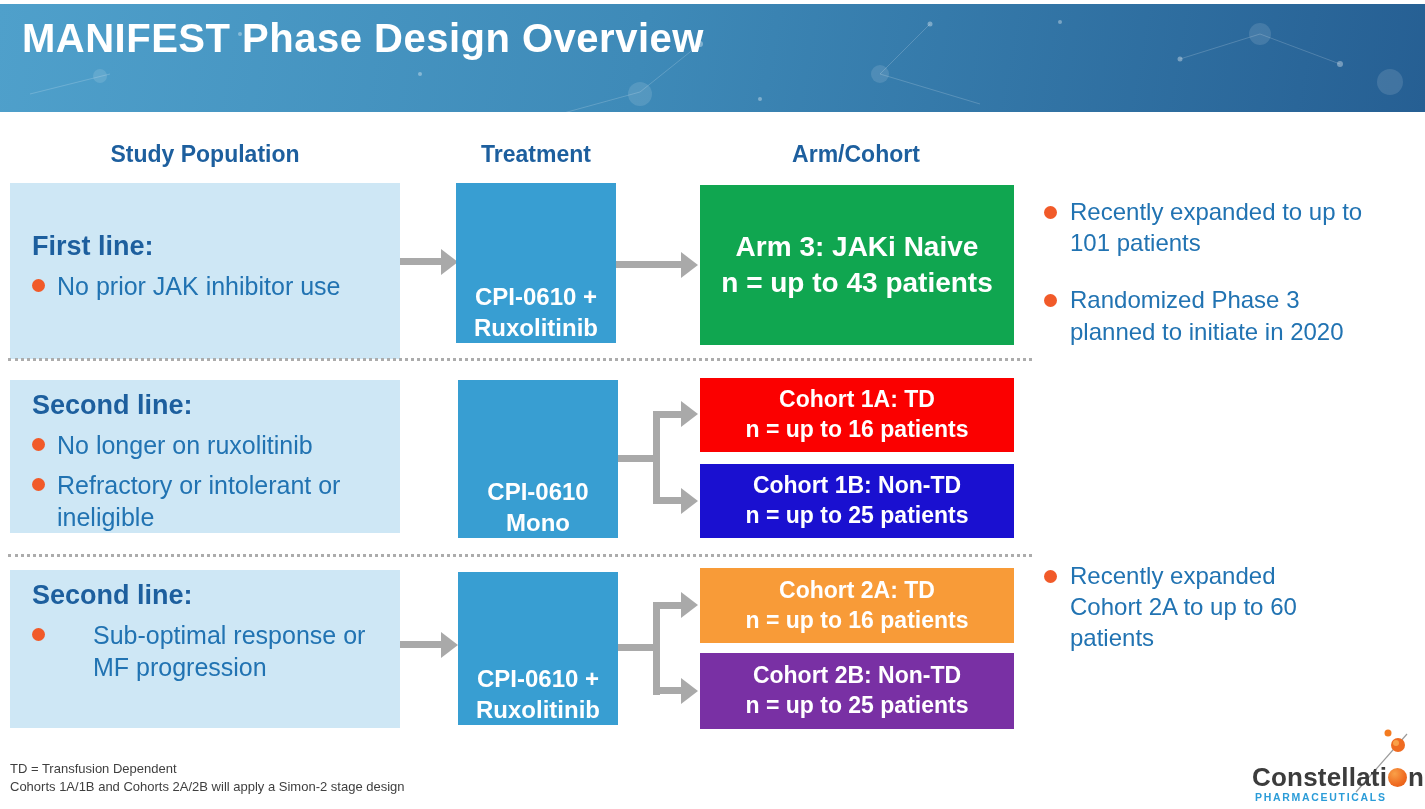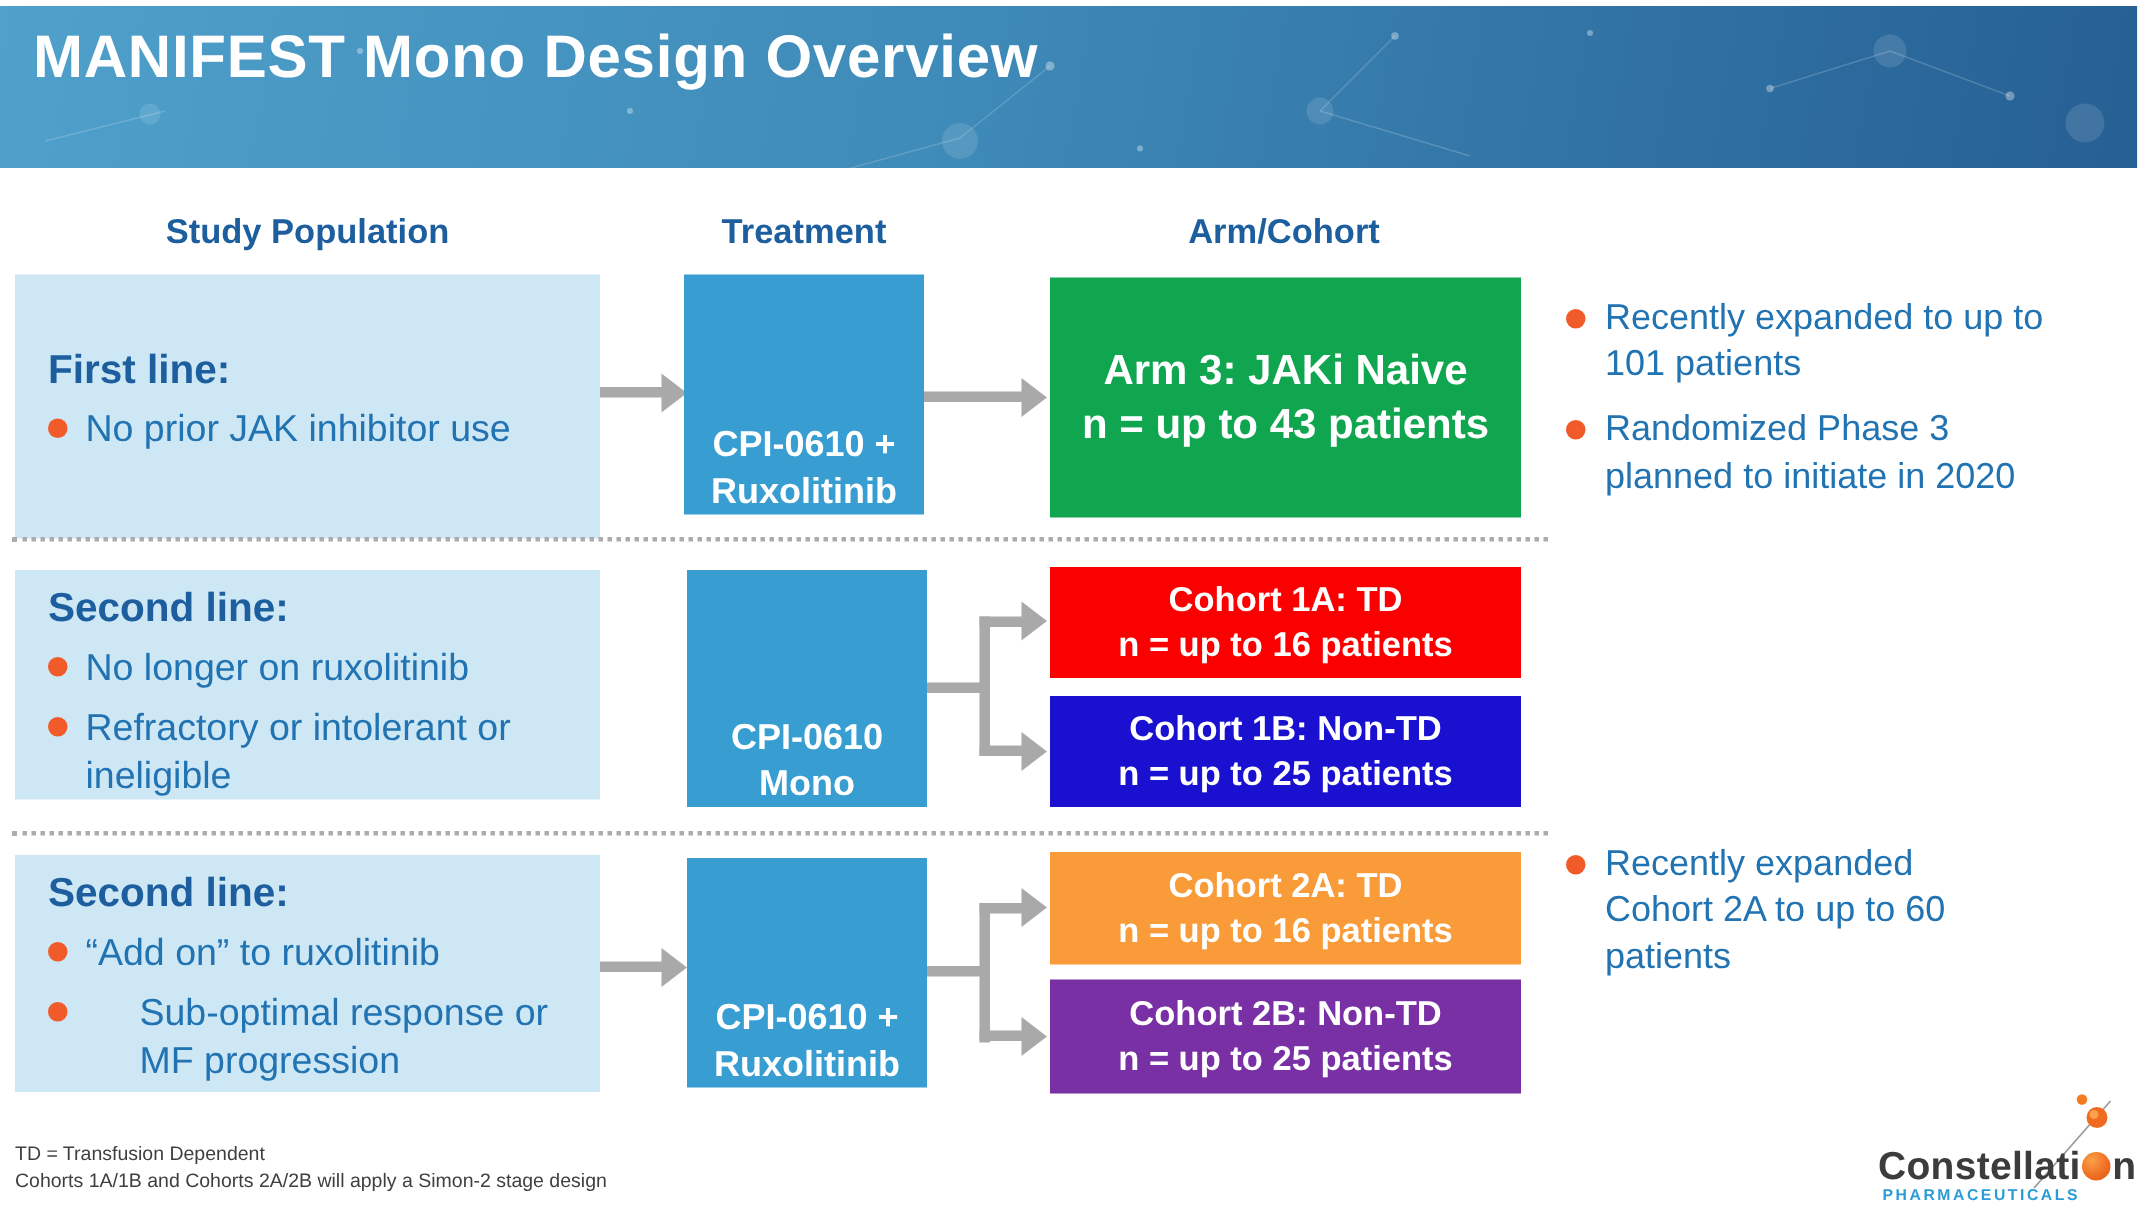--- a/index.html
+++ b/index.html
@@ -42,21 +42,21 @@
   
   .shaft{position:absolute;height:7px;background:#A9A9A9;}
   .vbar{position:absolute;width:7px;background:#A9A9A9;}
   .ahead{position:absolute;width:0;height:0;border-top:13px solid transparent;
          border-bottom:13px solid transparent;border-left:17px solid #A9A9A9;}
 
   
   .dotline{position:absolute;left:8px;width:1024px;height:0;border-top:3px dotted #ACACAC;}
 
   
-  .notes{position:absolute;display:flex;flex-direction:column;gap:12px;}
+  .notes{position:absolute;display:flex;flex-direction:column;gap:26px;}
   .note-item{display:flex;gap:13px;}
   .note-item .dot{flex:0 0 13px;width:13px;height:13px;border-radius:50%;background:#F15A29;
                   margin-top:10px;}
   .note-item .ntxt{font-size:24px;color:#2173B2;line-height:1.3;}
 
   
   .footnotes{position:absolute;left:10px;top:760px;font-size:13px;color:#3F3F3F;line-height:1.4;}
 
   
   .logo{position:absolute;left:1252px;top:742px;width:164px;height:64px;}
@@ -96,21 +96,21 @@
         <circle cx="700" cy="40" r="3"></circle>
           <circle cx="930" cy="20" r="2.5"></circle>
         <circle cx="1180" cy="55" r="2.5"></circle>
           <circle cx="1340" cy="60" r="3"></circle>
         <circle cx="240" cy="30" r="2"></circle>
           <circle cx="420" cy="70" r="2"></circle>
         <circle cx="1060" cy="18" r="2"></circle>
           <circle cx="760" cy="95" r="2"></circle>
       </g>
     </svg>
-    <div class="banner-title">MANIFEST Mono Design Overview</div>
+    <div class="banner-title">MANIFEST Phase Design Overview</div>
   </div>
 
   <div class="col-head ch-pop">Study Population</div>
   <div class="col-head ch-treat">Treatment</div>
   <div class="col-head ch-cohort">Arm/Cohort</div>
 
   <div class="pop-box" style="top:183px;height:176px;padding-top:48px;">
     <div class="pop-heading">First line:</div>
     <div class="bullet">
       <span class="dot"></span>
@@ -177,24 +177,20 @@
   </div>
   <div class="cohort-box" style="top: 464px; height: 74px; background: rgb(26, 16, 208);">
     <span>Cohort 1B: Non-TD</span>
     <span>n = up to 25 patients</span>
   </div>
 
   <div class="dotline" style="top:554px;"></div>
 
   <div class="pop-box" style="top:570px;height:158px;">
     <div class="pop-heading">Second line:</div>
-    <div class="bullet">
-      <span class="dot"></span>
-      <span class="btxt">“Add on” to ruxolitinib</span>
-    </div>
     <div class="bullet">
       <span class="dot"></span>
       <span class="btxt" style="width:290px;margin-left:36px;">Sub-optimal response or MF progression</span>
     </div>
   </div>
 
   <div class="shaft" style="left:400px;top:641px;width:44px;"></div>
   <div class="ahead" style="left:441px;top:632px;"></div>
 
   <div class="treat-box" style="left:458px;top:572px;height:153px;">

